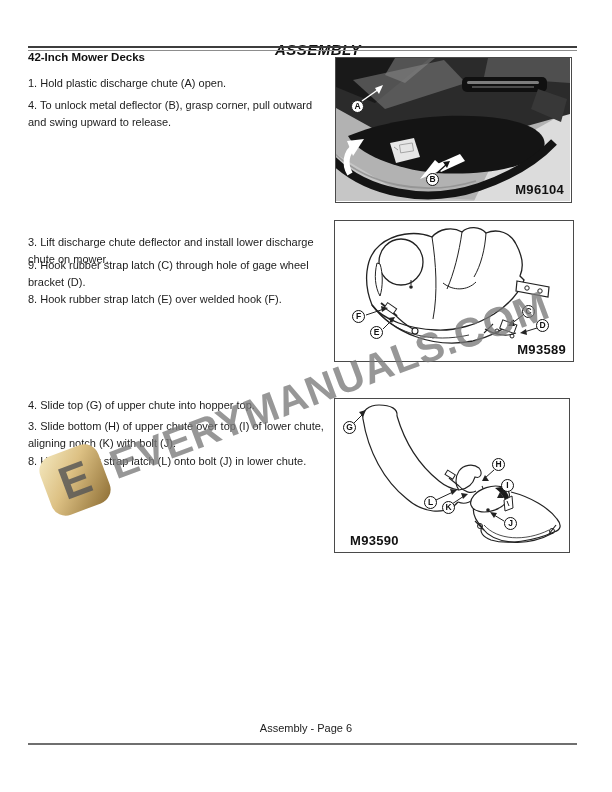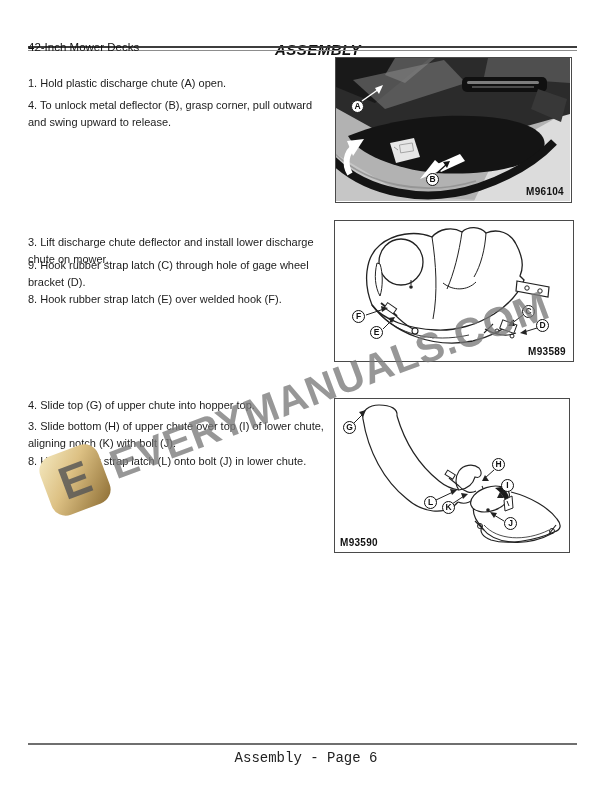--- a/index.html
+++ b/index.html
@@ -8,33 +8,33 @@
     margin:0 auto;overflow:hidden;
     font-family:"Liberation Sans",sans-serif;color:#1a1a1a;
   }
   .page-title{
     position:absolute;top:29px;left:0;width:100%;text-align:center;
     font-size:15px;font-weight:bold;letter-spacing:0.5px;margin:12px;color:#111;font-style:italic;
   }
   .rule-thick{position:absolute;top:46px;left:28px;width:549px;height:0;border-top:2.5px solid #3d3d3d;}
   .rule-thin{position:absolute;top:50px;left:28px;width:549px;height:0;border-top:1px solid #8d8d8d;}
   .section-title{
-    position:absolute;top:41px;left:28px;margin:0;
-    font-size:11.5px;font-weight:normal;color:#111;
+    position:absolute;top:51px;left:28px;margin:0;
+    font-size:11.5px;font-weight:bold;color:#111;
   }
   .step{
     position:absolute;left:28px;width:303px;margin:0;
     font-size:11px;line-height:17px;color:#1c1c1c;
   }
   .figure{
     position:absolute;border:1.5px solid #4a4a4a;background:#fff;box-sizing:border-box;
   }
   .figure svg{display:block;}
   .fig-id{
-    position:absolute;font-size:10px;font-weight:bold;color:#111;letter-spacing:0.3px;
+    position:absolute;font-size:13px;font-weight:bold;color:#111;letter-spacing:0.3px;
   }
   .callout{
     position:absolute;width:13px;height:13px;border-radius:50%;
     background:#fff;border:1.2px solid #111;box-sizing:border-box;
     font-size:8.5px;font-weight:bold;color:#111;text-align:center;line-height:10.5px;
   }
   .callout.on-dark{border-color:#222;}
   .watermark{
     position:absolute;left:44px;top:449px;z-index:6;pointer-events:none;
     display:flex;align-items:center;gap:8px;
@@ -47,22 +47,22 @@
   }
   .wm-logo-letter{
     font-size:46px;font-weight:bold;color:rgba(85,85,85,0.82);line-height:1;
   }
   .wm-text{
     font-size:41px;font-weight:bold;letter-spacing:1px;white-space:nowrap;
     color:rgba(122,122,122,0.78);
   }
   .footer-rule{position:absolute;top:743px;left:28px;width:549px;height:0;border-top:2px solid #6f6f6f;}
   .footer-text{
-    position:absolute;top:750px;left:0;width:100%;text-align:center;
-    font-size:14px;color:#222;margin:0;font-family:Liberation Mono, monospace;
+    position:absolute;top:722px;left:0;width:100%;text-align:center;
+    font-size:11px;color:#222;margin:0;
   }
   .body-text-layer{position:relative;z-index:3;}
 </style>
 </head>
 <body>
 
 <div class="page">
 
   <h1 class="page-title">ASSEMBLY</h1>
   <div class="rule-thick"></div>
@@ -191,21 +191,21 @@
       <polygon points="133,95 126,94 128,100" fill="#222"></polygon>
       <line x1="169" y1="122" x2="159" y2="116" stroke="#222" stroke-width="1"></line>
       <polygon points="155,113 159,119 162,114" fill="#222"></polygon>
     </svg>
     <div class="callout" style="left:8px;top:22px">G</div>
     <div class="callout" style="left:157px;top:59px">H</div>
     <div class="callout" style="left:166px;top:80px">I</div>
     <div class="callout" style="left:89px;top:97px">L</div>
     <div class="callout" style="left:107px;top:102px">K</div>
     <div class="callout" style="left:169px;top:118px">J</div>
-    <div class="fig-id" style="left:5px;bottom:4px">M93590</div>
+    <div class="fig-id" style="left:15px;bottom:4px">M93590</div>
   </figure>
 
   <div class="watermark">
     <div class="wm-logo">
       <span class="wm-logo-letter">E</span>
     </div>
     <span class="wm-text">EVERYMANUALS.COM</span>
   </div>
 
   <div class="footer-rule"></div>

